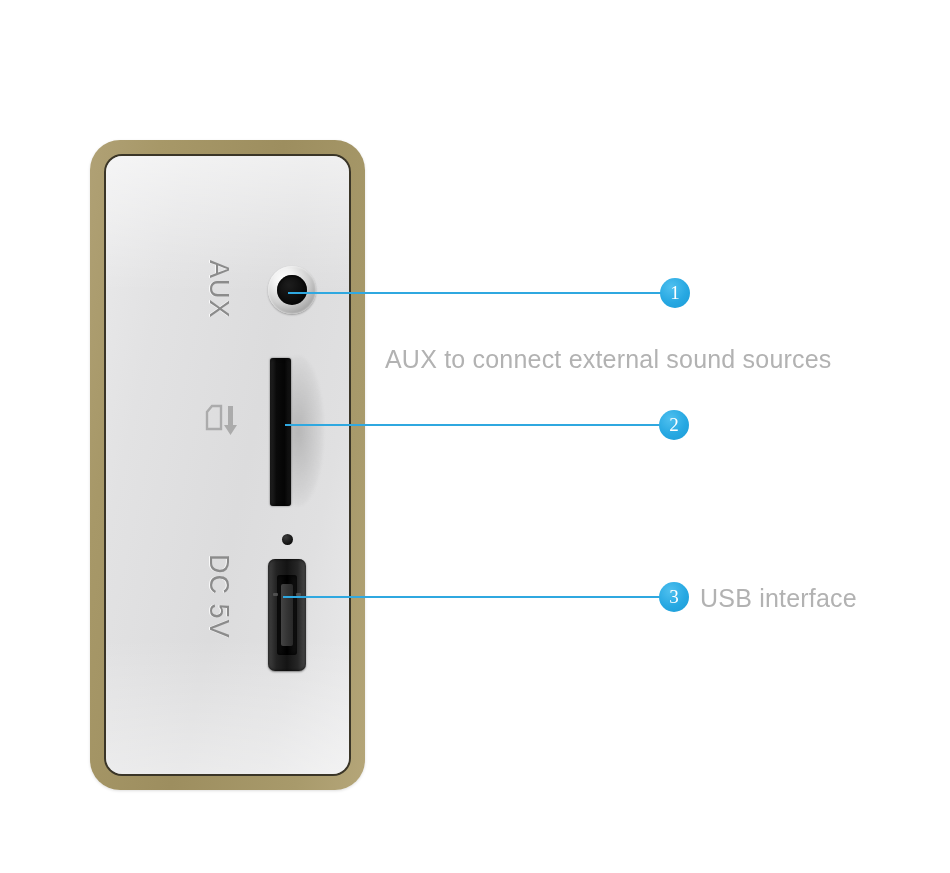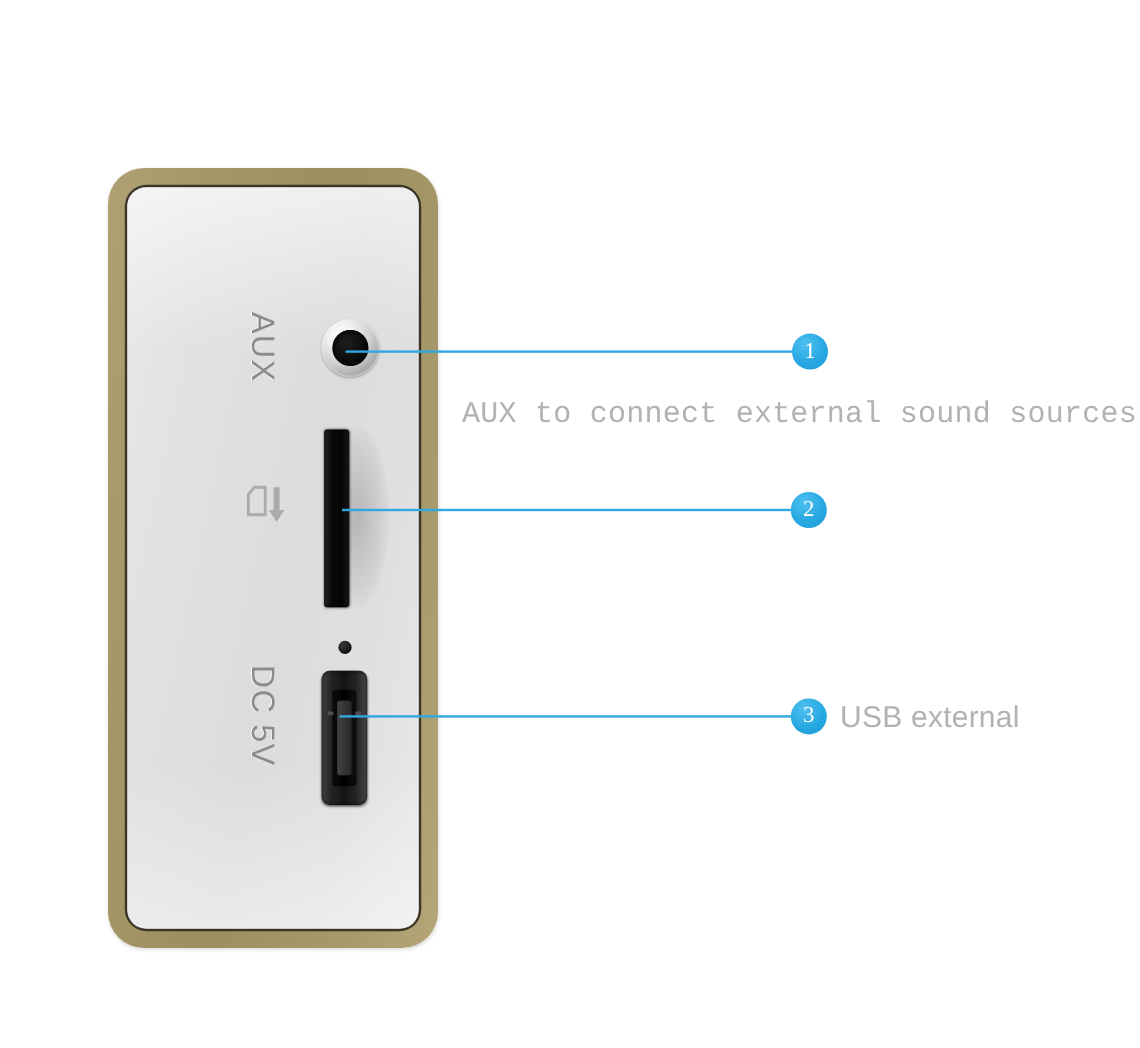--- a/index.html
+++ b/index.html
@@ -196,22 +196,22 @@
         <div class="usb-tongue"></div>
         <div class="usb-notch" style="left:5px;  top:34px;"></div>
         <div class="usb-notch" style="left:28px; top:34px;"></div>
       </div>
 
     </div>
   </div>
 
   <div class="callout-line" style="left:288px; top:292px; width:374px;"></div>
   <div class="badge" style="left:660px; top:278px;">1</div>
-  <div class="callout-text" style="left:385px; top:331px;font-family:Liberation Mono, monospace;">AUX to connect external sound sources</div>
+  <div class="callout-text" style="left:385px; top:345px;">AUX to connect external sound sources</div>
 
   <div class="callout-line" style="left:285px; top:424px; width:377px;"></div>
   <div class="badge" style="left:659px; top:410px;">2</div>
 
   <div class="callout-line" style="left:283px; top:596px; width:379px;"></div>
   <div class="badge" style="left:659px; top:582px;">3</div>
-  <div class="callout-text" style="left:700px; top:584px;">USB external</div>
+  <div class="callout-text" style="left:700px; top:584px;">USB interface</div>
 
 </div>
 
 </body></html>

